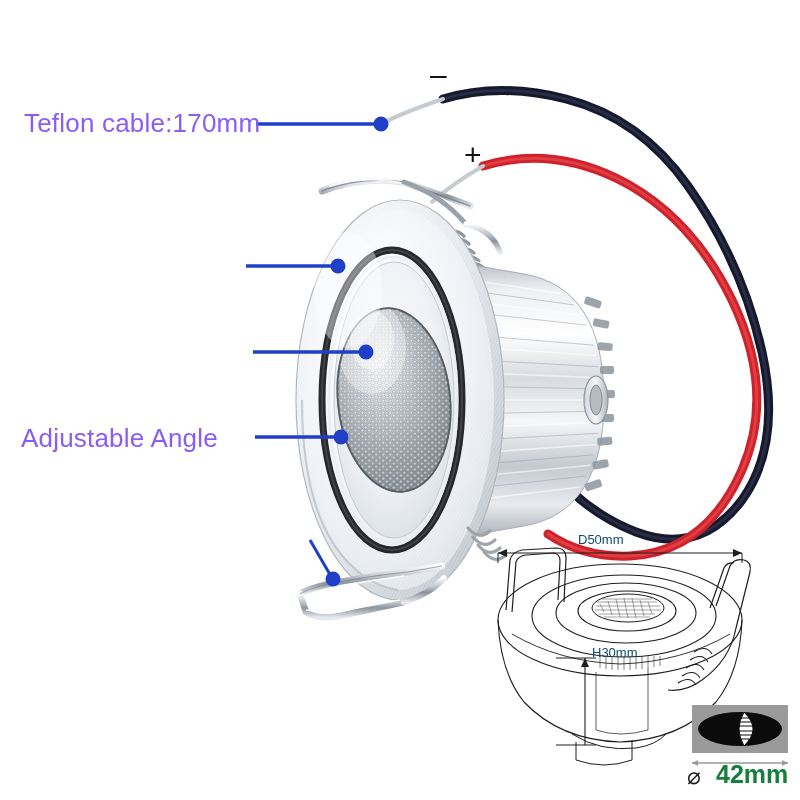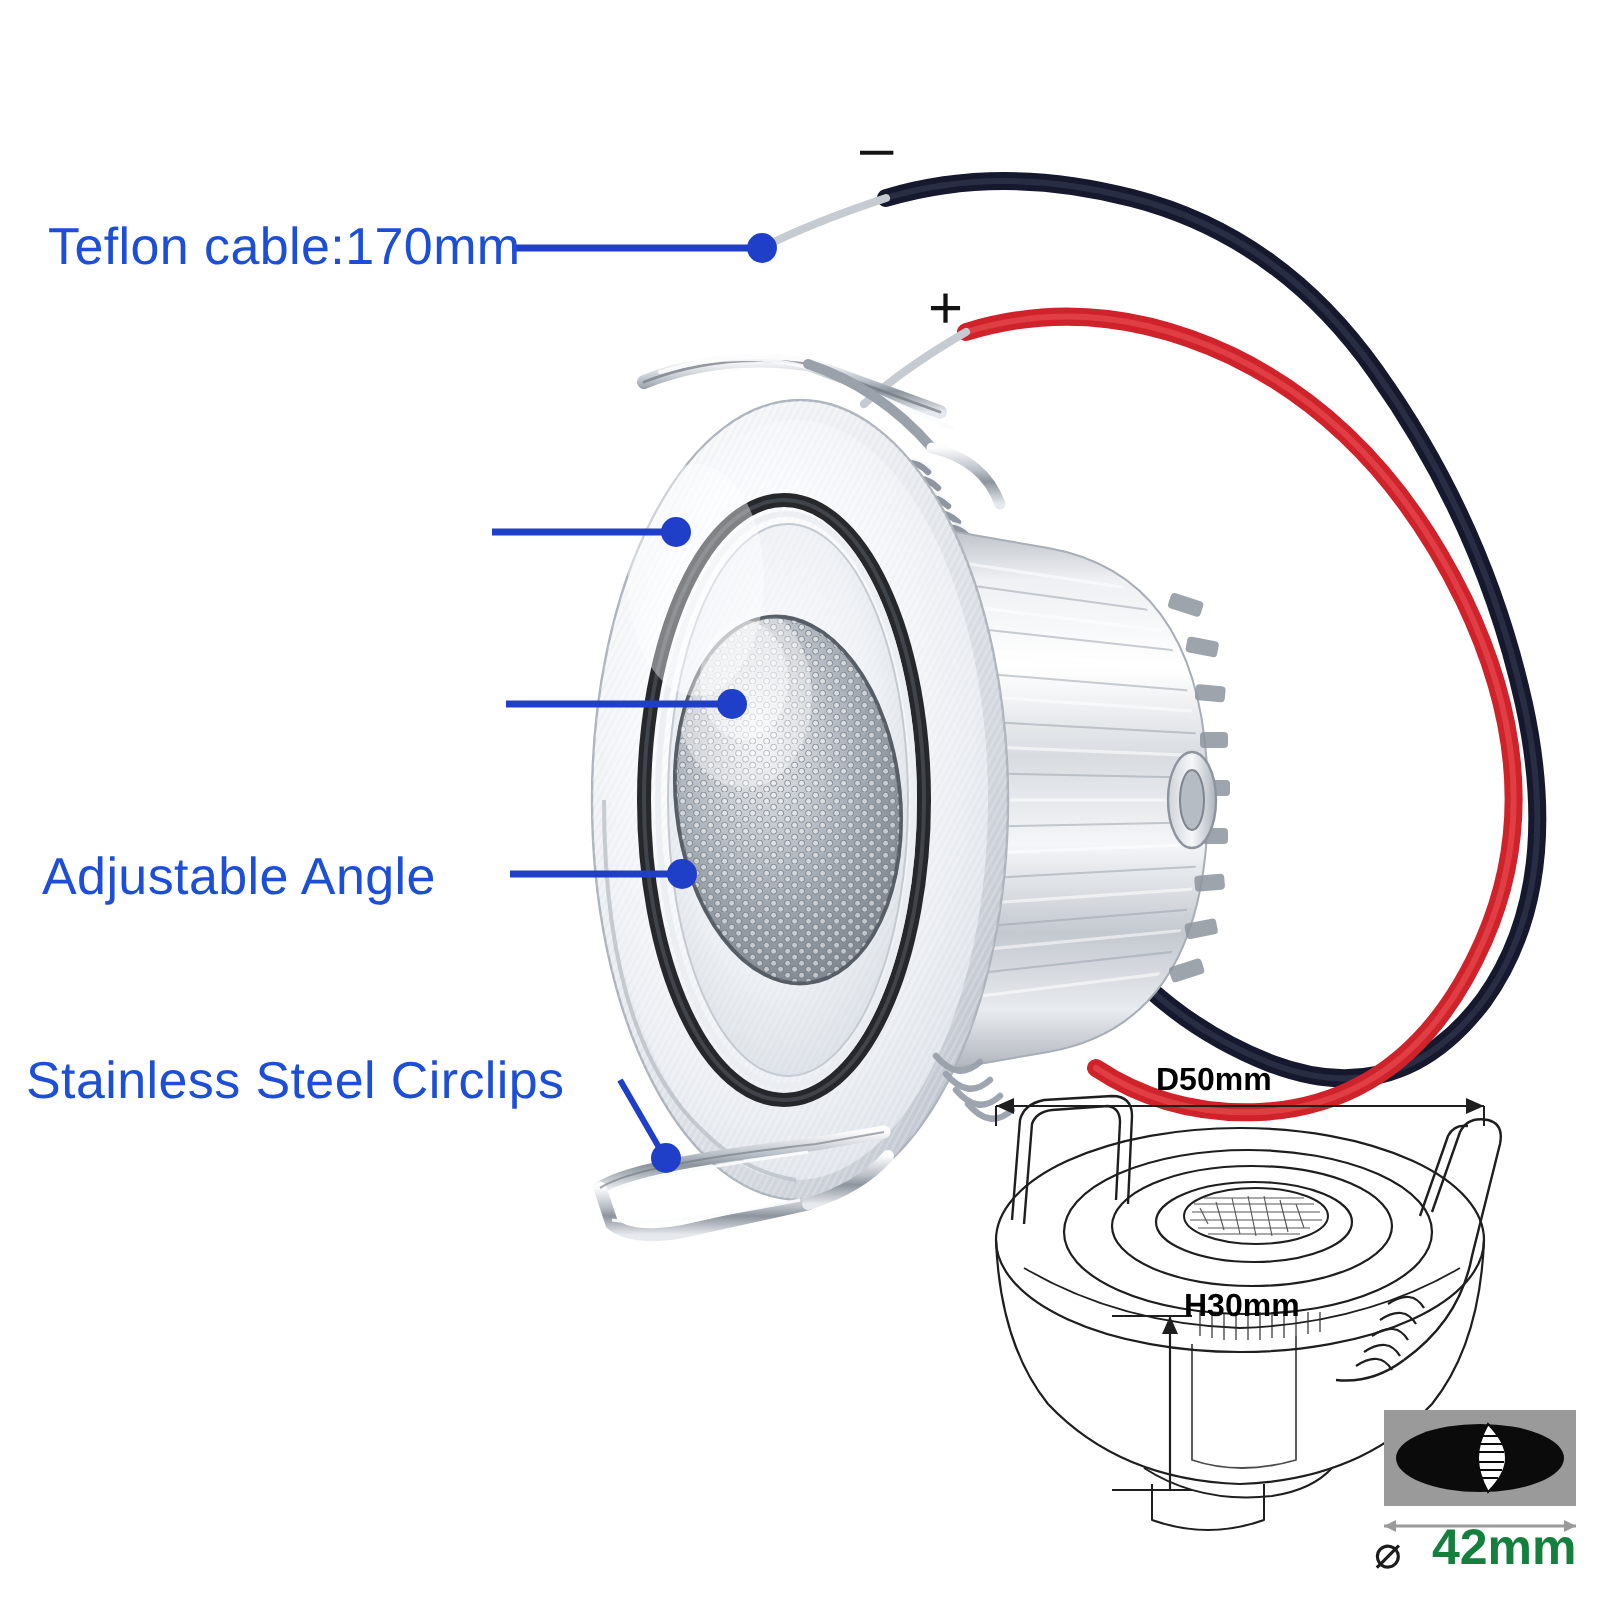--- a/index.html
+++ b/index.html
@@ -1,21 +1,21 @@
 <!DOCTYPE html>
 <html><head>
 <meta charset="utf-8">
 <style>
   html,body{margin:0;padding:0;background:#ffffff;}
   body{width:800px;height:800px;overflow:hidden;position:relative;
        font-family:"Liberation Sans","DejaVu Sans",sans-serif;color:#1a1a1a;}
   #stage{position:absolute;inset:0;width:800px;height:800px;}
-  .lbl{position:absolute;white-space:pre;font-size:26px;line-height:1;color:#1d4ed8;letter-spacing:.2px;}
+  .lbl{position:absolute;white-space:pre;font-size:26px;line-height:1;color:#8b5cf6;letter-spacing:.2px;}
   .poltxt{position:absolute;font-size:30px;line-height:1;color:#131313;font-family:"Liberation Sans",sans-serif;}
-  .dimtxt{position:absolute;font-size:16px;line-height:1;font-weight:700;color:#000000;white-space:pre;}
+  .dimtxt{position:absolute;font-size:13px;line-height:1;font-weight:400;color:#0c4a6e;white-space:pre;}
   .cuttxt{position:absolute;font-size:25px;line-height:1;font-weight:700;white-space:pre;}
   .cutsym{position:absolute;font-size:23px;line-height:1;color:#1b1b1b;}
   svg{position:absolute;left:0;top:0;}
 </style>
 </head>
 <body>
 
 <div id="stage">
 
   <svg width="800" height="800" viewBox="0 0 800 800">
@@ -341,21 +341,20 @@
       <path d="M788 763 l-6 -3 v6 z" fill="#9a9a9a"></path>
     </g>
   </svg>
 
   <div class="lbl" style="left:24px;top:110px;">Teflon cable:170mm</div>
 
 
 
   <div class="lbl" style="left:21px;top:425px;">Adjustable Angle</div>
 
-  <div class="lbl" style="left:13px;top:527px;">Stainless Steel Circlips</div>
 
   <div class="poltxt" style="left:430px;top:60px;">–</div>
 
   <div class="poltxt" style="left:464px;top:140px;">+</div>
 
   <div class="dimtxt" style="left:578px;top:533px;">D50mm</div>
 
   <div class="dimtxt" style="left:592px;top:646px;">H30mm</div>
 
   <div class="cutsym" style="left:687px;top:765px;">⌀</div>

